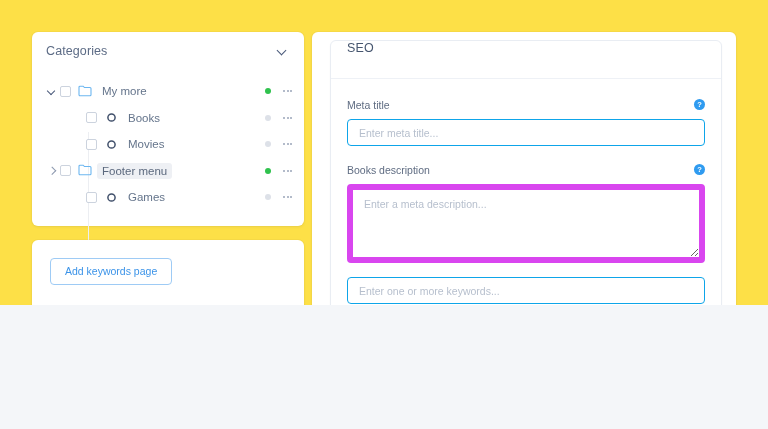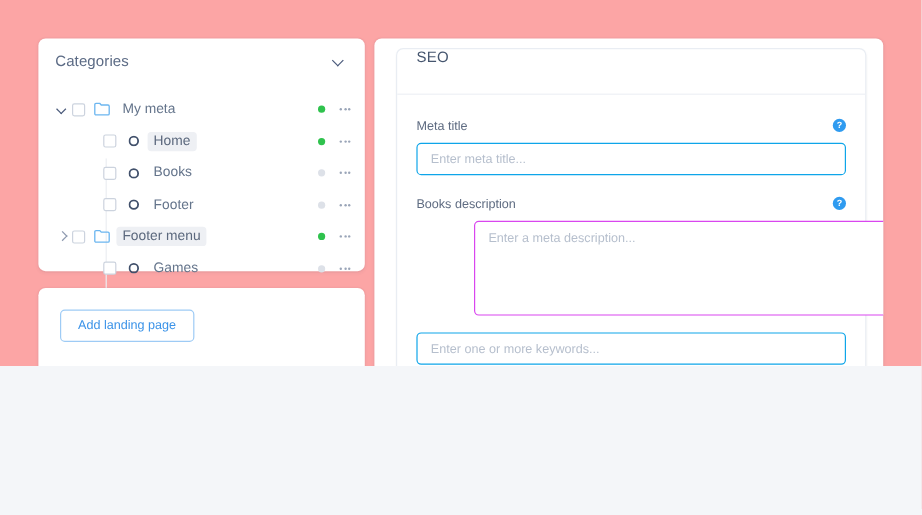--- a/index.html
+++ b/index.html
@@ -6,21 +6,21 @@
   html, body {
     margin: 0; padding: 0;
     width: 768px; height: 429px;
     background: #f4f6f9;
     font-family: "Liberation Sans", sans-serif;
     -webkit-font-smoothing: antialiased;
   }
   .page {
     position: relative;
     width: 768px; height: 305px;
-    background: #fca5a5;
+    background: #fde047;
     overflow: hidden;
   }
 
   
   .left-col {
     position: absolute;
     left: 32px; top: 32px;
     width: 272px;
   }
   .card {
@@ -238,31 +238,30 @@
     font-size: 10.5px;
     color: #2c3444;
     padding: 0 11px;
     font-family: "Liberation Sans", sans-serif;
     outline: none;
   }
   .inp::placeholder { color: #b6bfcd; }
   .ta {
     width: 100%;
     height: 79px;
-    border: 1px solid #d946ef;
+    border: 6px solid #d946ef;
     border-radius: 4px;
     background: #fff;
     font-size: 10.5px;
     color: #2c3444;
     padding: 8px 11px;
     font-family: "Liberation Sans", sans-serif;
     outline: none;
     resize: vertical;
     display: block;
-    margin-left: 48px;
   }
   .ta::placeholder { color: #b6bfcd; }
 </style>
 </head>
 <body>
 
 <div class="page">
 
   <div class="left-col">
 
@@ -274,130 +273,111 @@
       <div class="guide"></div>
       <div class="tree" id="tree-root">
           <div class="tree-row" style="padding-left: 12px;">
             <span class="twisty down"></span>
             <span class="cbox"></span>
             <span class="node-ico folder-ico">
               <svg width="14" height="12" viewBox="0 0 14 12">
                 <path d="M1 2.2a1 1 0 0 1 1-1h3.2l1.2 1.3H12a1 1 0 0 1 1 1v6.3a1 1 0 0 1-1 1H2a1 1 0 0 1-1-1z" fill="none" stroke="#6cb6f0" stroke-width="1.1"></path>
               </svg>
             </span>
-            <span class="node-label">My meta</span>
+            <span class="node-label">My more</span>
             <span class="row-right">
               <span class="dot on"></span>
+              <span class="dots-menu">
+                <i></i>
+                <i></i>
+                <i></i>
+              </span>
+            </span>
+          </div>
+          <div class="tree-row" style="padding-left: 38px; align-items: center;">
+            <span class="twisty"></span>
+            <span class="cbox"></span>
+            <span class="node-ico gear-ico">
+              <svg width="9" height="9" viewBox="0 0 9 9">
+                <circle cx="4.5" cy="4.5" r="3.6" fill="none" stroke="#41506b" stroke-width="1.5"></circle>
+                <circle cx="4.5" cy="4.5" r="1.1" fill="#fff"></circle>
+              </svg>
+            </span>
+            <span class="node-label">Books</span>
+            <span class="row-right">
+              <span class="dot off"></span>
               <span class="dots-menu">
                 <i></i>
                 <i></i>
                 <i></i>
               </span>
             </span>
           </div>
           <div class="tree-row" style="padding-left: 38px;">
             <span class="twisty"></span>
             <span class="cbox"></span>
             <span class="node-ico gear-ico">
               <svg width="9" height="9" viewBox="0 0 9 9">
                 <circle cx="4.5" cy="4.5" r="3.6" fill="none" stroke="#41506b" stroke-width="1.5"></circle>
                 <circle cx="4.5" cy="4.5" r="1.1" fill="#fff"></circle>
               </svg>
             </span>
-            <span class="node-label pill">Home</span>
+            <span class="node-label">Movies</span>
+            <span class="row-right">
+              <span class="dot off"></span>
+              <span class="dots-menu">
+                <i></i>
+                <i></i>
+                <i></i>
+              </span>
+            </span>
+          </div>
+          <div class="tree-row" style="padding-left: 12px;">
+            <span class="twisty right"></span>
+            <span class="cbox"></span>
+            <span class="node-ico folder-ico">
+              <svg width="14" height="12" viewBox="0 0 14 12">
+                <path d="M1 2.2a1 1 0 0 1 1-1h3.2l1.2 1.3H12a1 1 0 0 1 1 1v6.3a1 1 0 0 1-1 1H2a1 1 0 0 1-1-1z" fill="none" stroke="#6cb6f0" stroke-width="1.1"></path>
+              </svg>
+            </span>
+            <span class="node-label pill">Footer menu</span>
             <span class="row-right">
               <span class="dot on"></span>
-              <span class="dots-menu">
-                <i></i>
-                <i></i>
-                <i></i>
-              </span>
-            </span>
-          </div>
-          <div class="tree-row" style="padding-left: 38px; align-items: center;">
-            <span class="twisty"></span>
-            <span class="cbox"></span>
-            <span class="node-ico gear-ico">
-              <svg width="9" height="9" viewBox="0 0 9 9">
-                <circle cx="4.5" cy="4.5" r="3.6" fill="none" stroke="#41506b" stroke-width="1.5"></circle>
-                <circle cx="4.5" cy="4.5" r="1.1" fill="#fff"></circle>
-              </svg>
-            </span>
-            <span class="node-label">Books</span>
-            <span class="row-right">
-              <span class="dot off"></span>
               <span class="dots-menu">
                 <i></i>
                 <i></i>
                 <i></i>
               </span>
             </span>
           </div>
           <div class="tree-row" style="padding-left: 38px;">
             <span class="twisty"></span>
             <span class="cbox"></span>
             <span class="node-ico gear-ico">
               <svg width="9" height="9" viewBox="0 0 9 9">
                 <circle cx="4.5" cy="4.5" r="3.6" fill="none" stroke="#41506b" stroke-width="1.5"></circle>
                 <circle cx="4.5" cy="4.5" r="1.1" fill="#fff"></circle>
               </svg>
             </span>
-            <span class="node-label">Footer</span>
-            <span class="row-right">
-              <span class="dot off"></span>
-              <span class="dots-menu">
-                <i></i>
-                <i></i>
-                <i></i>
-              </span>
-            </span>
-          </div>
-          <div class="tree-row" style="padding-left: 12px;">
-            <span class="twisty right"></span>
-            <span class="cbox"></span>
-            <span class="node-ico folder-ico">
-              <svg width="14" height="12" viewBox="0 0 14 12">
-                <path d="M1 2.2a1 1 0 0 1 1-1h3.2l1.2 1.3H12a1 1 0 0 1 1 1v6.3a1 1 0 0 1-1 1H2a1 1 0 0 1-1-1z" fill="none" stroke="#6cb6f0" stroke-width="1.1"></path>
-              </svg>
-            </span>
-            <span class="node-label pill">Footer menu</span>
-            <span class="row-right">
-              <span class="dot on"></span>
-              <span class="dots-menu">
-                <i></i>
-                <i></i>
-                <i></i>
-              </span>
-            </span>
-          </div>
-          <div class="tree-row" style="padding-left: 38px;">
-            <span class="twisty"></span>
-            <span class="cbox"></span>
-            <span class="node-ico gear-ico">
-              <svg width="9" height="9" viewBox="0 0 9 9">
-                <circle cx="4.5" cy="4.5" r="3.6" fill="none" stroke="#41506b" stroke-width="1.5"></circle>
-                <circle cx="4.5" cy="4.5" r="1.1" fill="#fff"></circle>
-              </svg>
-            </span>
             <span class="node-label">Games</span>
             <span class="row-right">
               <span class="dot off"></span>
               <span class="dots-menu">
                 <i></i>
                 <i></i>
                 <i></i>
               </span>
             </span>
           </div>
         </div>
     </div>
 
     <div class="card" id="landing-card">
       <div class="lp-body">
-        <span class="btn-outline">Add landing page</span>
+        <span class="btn-outline">Add keywords page</span>
       </div>
     </div>
   </div>
 
   <div class="right-wrap">
     <div class="right-inner">
       <div class="seo-head">
         <span class="seo-head-title">SEO</span>
       </div>
       <div class="seo-body" id="seo-fields">

